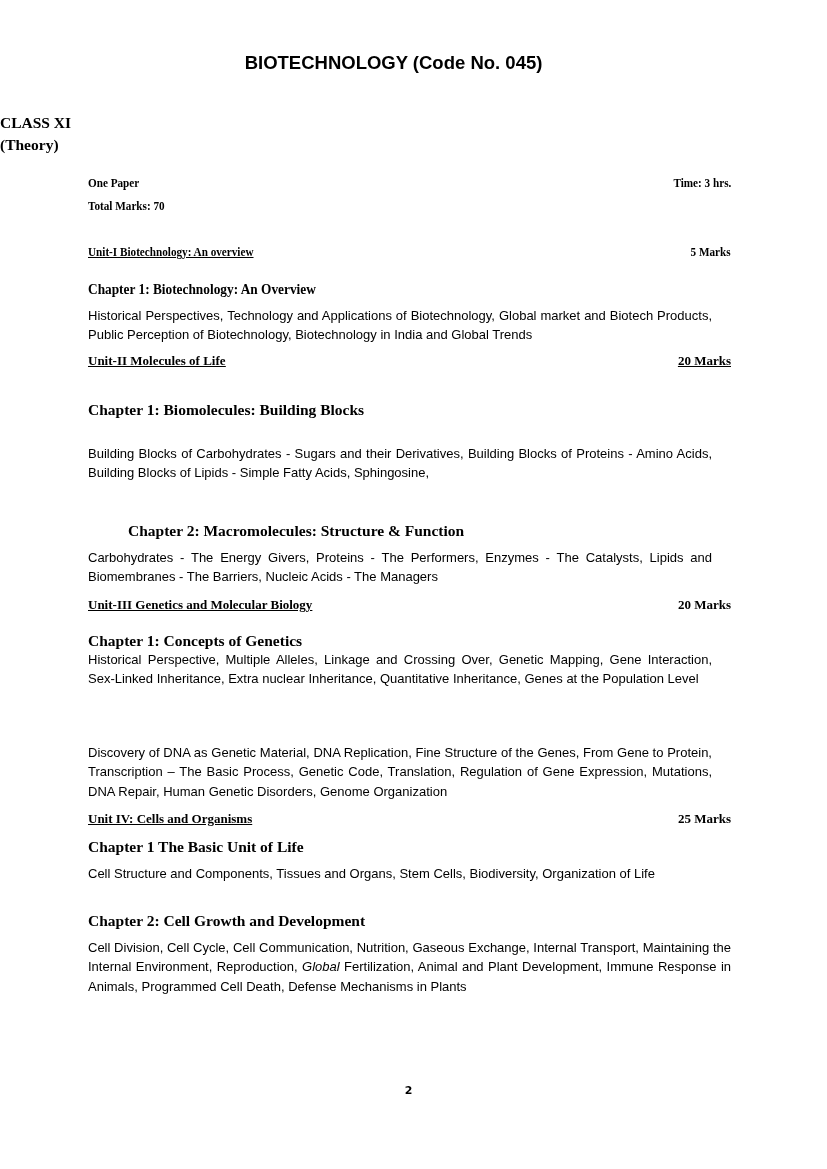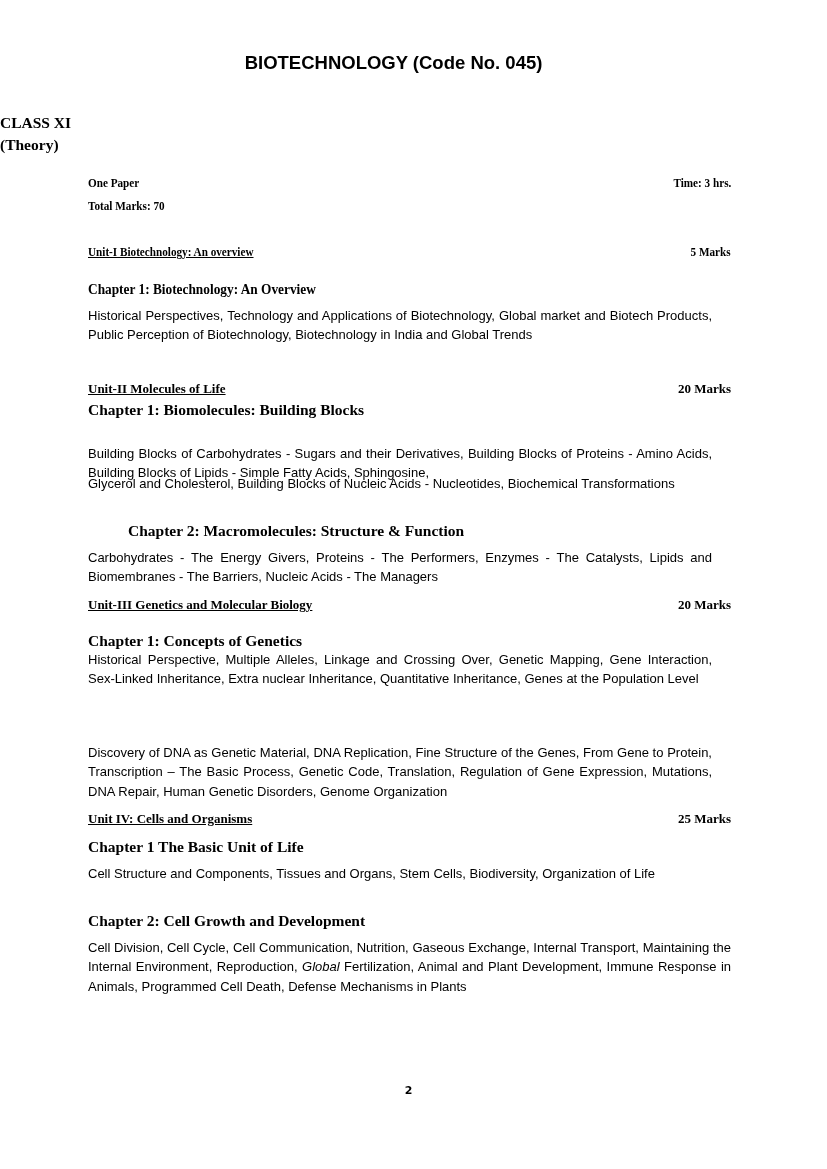--- a/index.html
+++ b/index.html
@@ -56,27 +56,26 @@
 
   <div class="row" style="top:243px;">
     <span class="condensed unit-title">Unit-I Biotechnology: An overview</span>
     <span class="condensed-r">5 Marks</span>
   </div>
   <div class="chapter" style="top:280px;">
     <span class="condensed">Chapter 1: Biotechnology: An Overview</span>
   </div>
   <div class="para" style="top:306px;">Historical Perspectives, Technology and Applications of Biotechnology, Global market and Biotech Products, Public Perception of Biotechnology, Biotechnology in India and Global Trends</div>
 
-  <div class="row" style="top:380px;">
+  <div class="row" style="top:352px;text-decoration:underline;">
     <span class="unit-title">Unit-II Molecules of Life</span>
     <span>20 Marks</span>
   </div>
   <div class="chapter" style="top:401px;">Chapter 1: Biomolecules: Building Blocks</div>
   <div class="para" style="top:444px;">Building Blocks of Carbohydrates - Sugars and their Derivatives, Building Blocks of Proteins - Amino Acids, Building Blocks of Lipids - Simple Fatty Acids, Sphingosine,</div>
-  <div class="para" style="top:474px;">Glycerol and Cholesterol, Building Blocks of Nucleic Acids - Nucleotides, Biochemical Transformations</div>
   <div class="chapter" style="top:522px;margin-left:40px;">Chapter 2: Macromolecules: Structure &amp; Function</div>
   <div class="para" style="top:548px;">Carbohydrates - The Energy Givers, Proteins - The Performers, Enzymes - The Catalysts, Lipids and Biomembranes - The Barriers, Nucleic Acids - The Managers</div>
 
   <div class="row" style="top:596px;">
     <span class="unit-title">Unit-III Genetics and Molecular Biology</span>
     <span>20 Marks</span>
   </div>
   <div class="chapter" style="top:596px;margin-top:36px;">Chapter 1: Concepts of Genetics</div>
   <div class="para" style="top:650px;">Historical Perspective, Multiple Alleles, Linkage and Crossing Over, Genetic Mapping, Gene Interaction, Sex-Linked Inheritance, Extra nuclear Inheritance, Quantitative Inheritance, Genes at the Population Level</div>
   <div class="para" style="top:743px;">Discovery of DNA as Genetic Material, DNA Replication, Fine Structure of the Genes, From Gene to Protein, Transcription – The Basic Process, Genetic Code, Translation, Regulation of Gene Expression, Mutations, DNA Repair, Human Genetic Disorders, Genome Organization</div>

